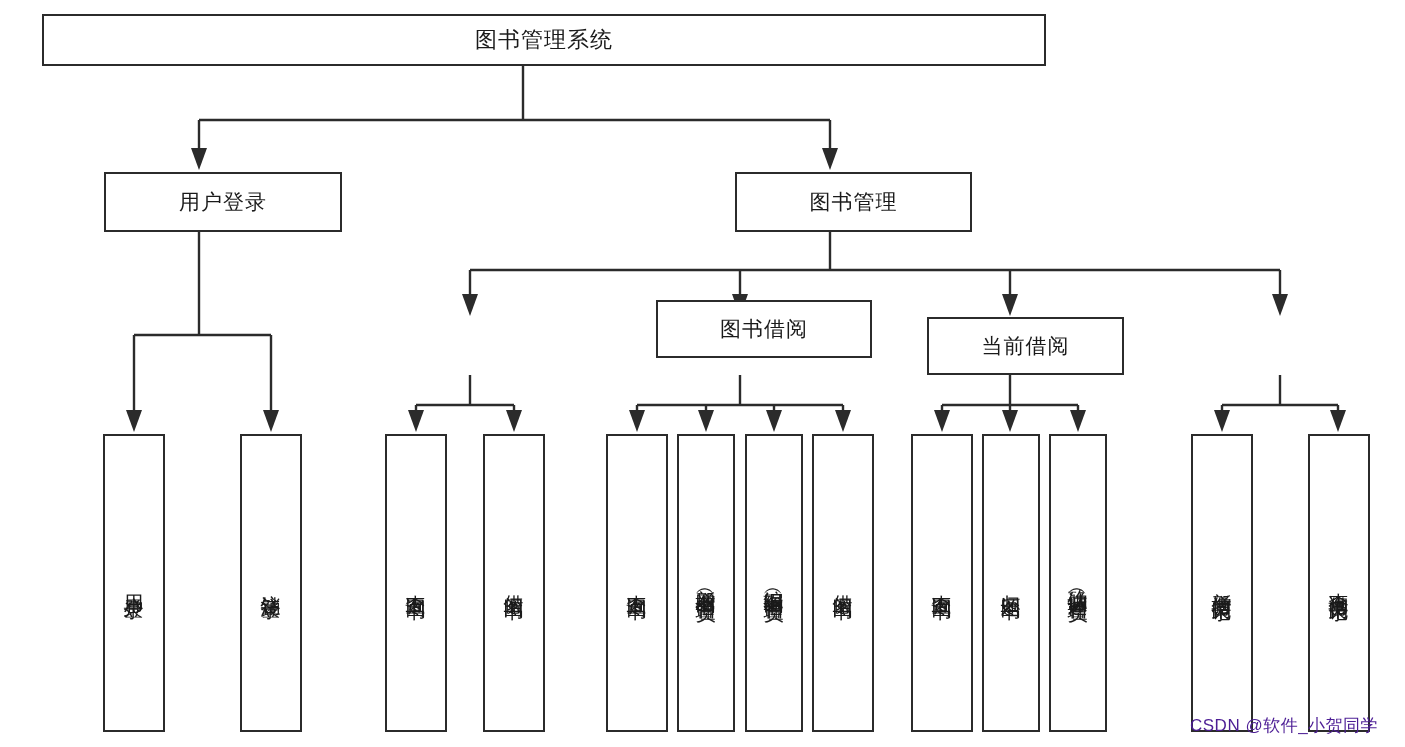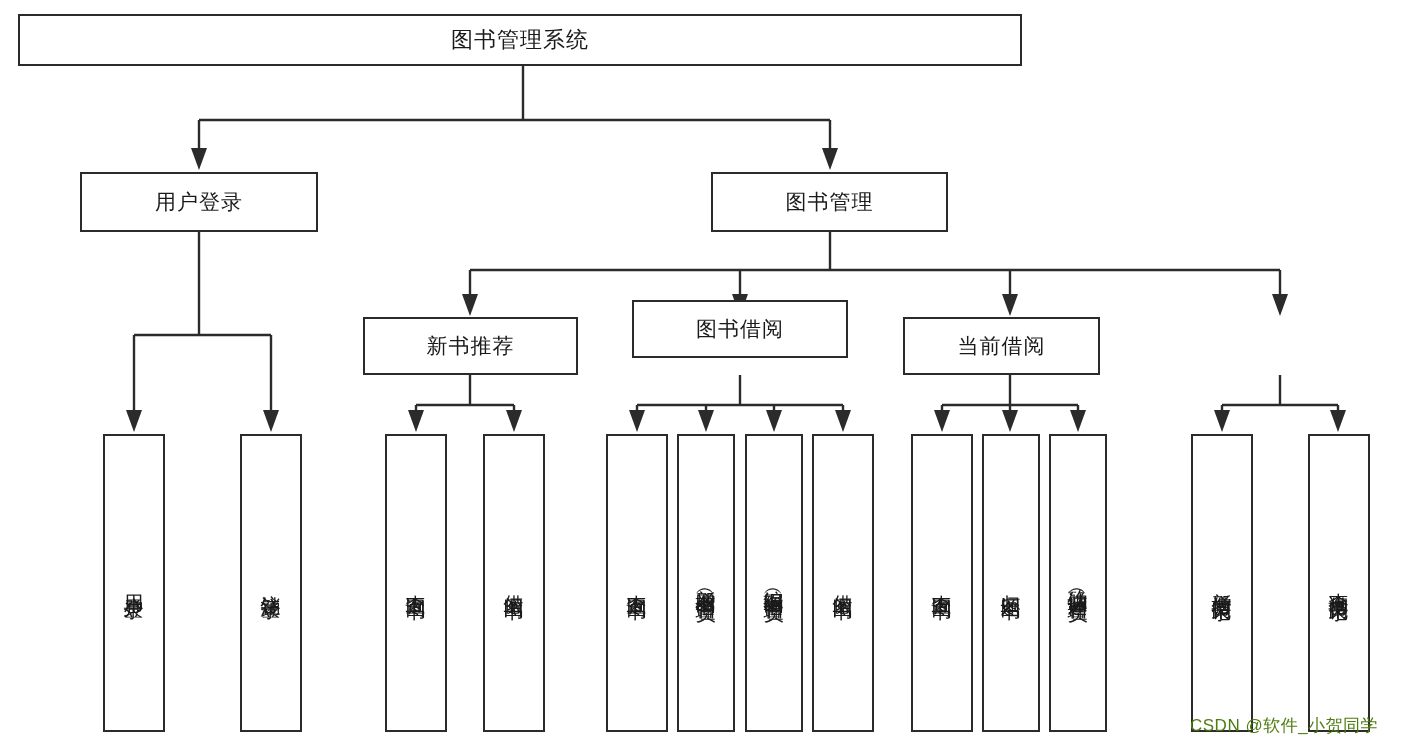--- a/index.html
+++ b/index.html
@@ -18,20 +18,21 @@
     background:#ffffff;
     border:2px solid #2b2b2b;
     display:flex;
     align-items:center;
     justify-content:center;
     color:#1a1a1a;
   }
   .node.h{
     font-size:21px;
     letter-spacing:1px;
+    margin-left:24px;
   }
   .node.root{font-size:22px;}
   .node.v{
     writing-mode:vertical-rl;
     text-orientation:upright;
     font-size:20px;
     letter-spacing:2px;
     align-items:center;
     justify-content:center;
     padding-top:6px;
@@ -41,21 +42,21 @@
   .node.v span{
     writing-mode:vertical-rl;
     text-orientation:upright;
     display:block;
     white-space:nowrap;
   }
   .watermark{
     position:absolute;
     left:1190px;top:714px;
     font-size:17px;
-    color:#4d7c0f;
+    color:#4c1d95;
     white-space:nowrap;
     letter-spacing:0.5px;
   }
   svg.links{position:absolute;left:0;top:0;width:1405px;height:747px;pointer-events:none;}
   svg.links path, svg.links line{stroke:#2b2b2b;stroke-width:2.4;fill:none;}
   svg.links polygon{fill:#2b2b2b;}
 </style>
 </head>
 <body>
 
@@ -130,23 +131,20 @@
     <span>图书管理系统</span>
   </div>
 
   <div class="node h" style="left:80px;top:172px;width:238px;height:60px;">
     <span>用户登录</span>
   </div>
   <div class="node h" style="left:711px;top:172px;width:237px;height:60px;align-items:center;">
     <span>图书管理</span>
   </div>
 
-  <div class="node h" style="left:363px;top:317px;width:215px;height:58px;">
-    <span>新书推荐</span>
-  </div>
   <div class="node h" style="left:632px;top:300px;width:216px;height:58px;">
     <span>图书借阅</span>
   </div>
   <div class="node h" style="left:903px;top:317px;width:197px;height:58px;">
     <span>当前借阅</span>
   </div>
 
   <div class="node v" style="left:103px;top:434px;width:62px;height:298px;">
     <span>用户登录</span>
   </div>

